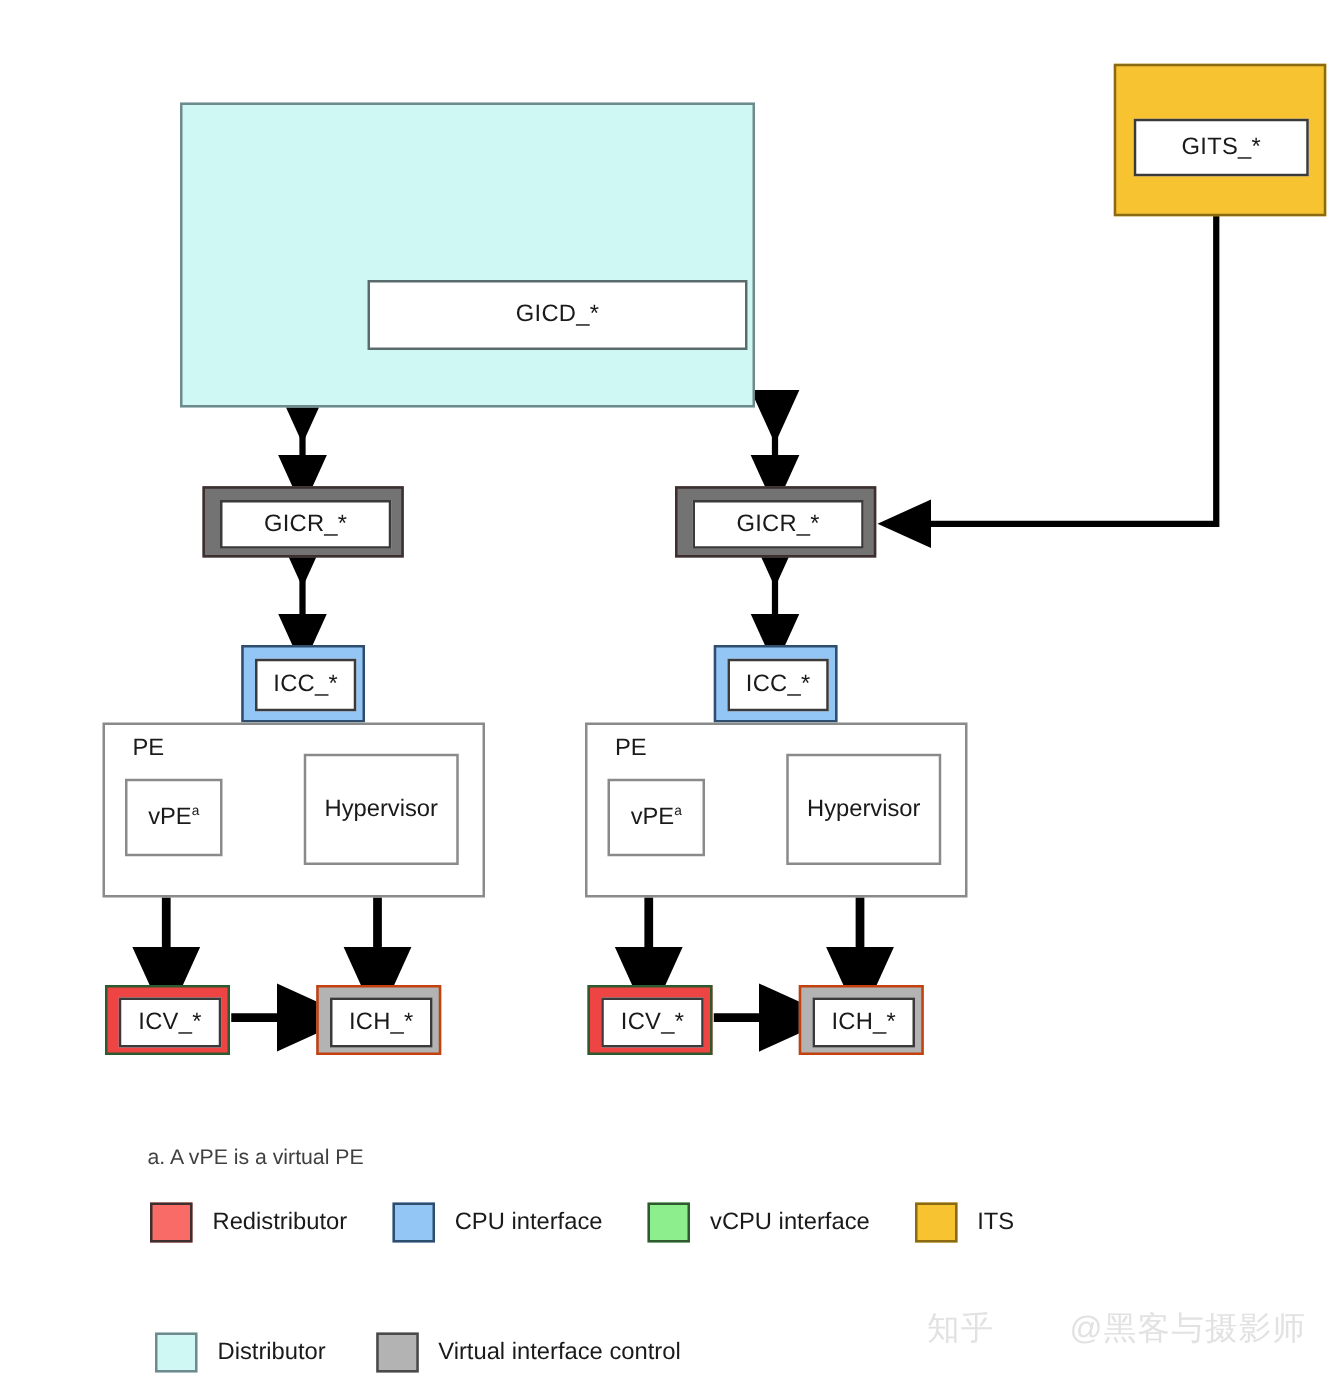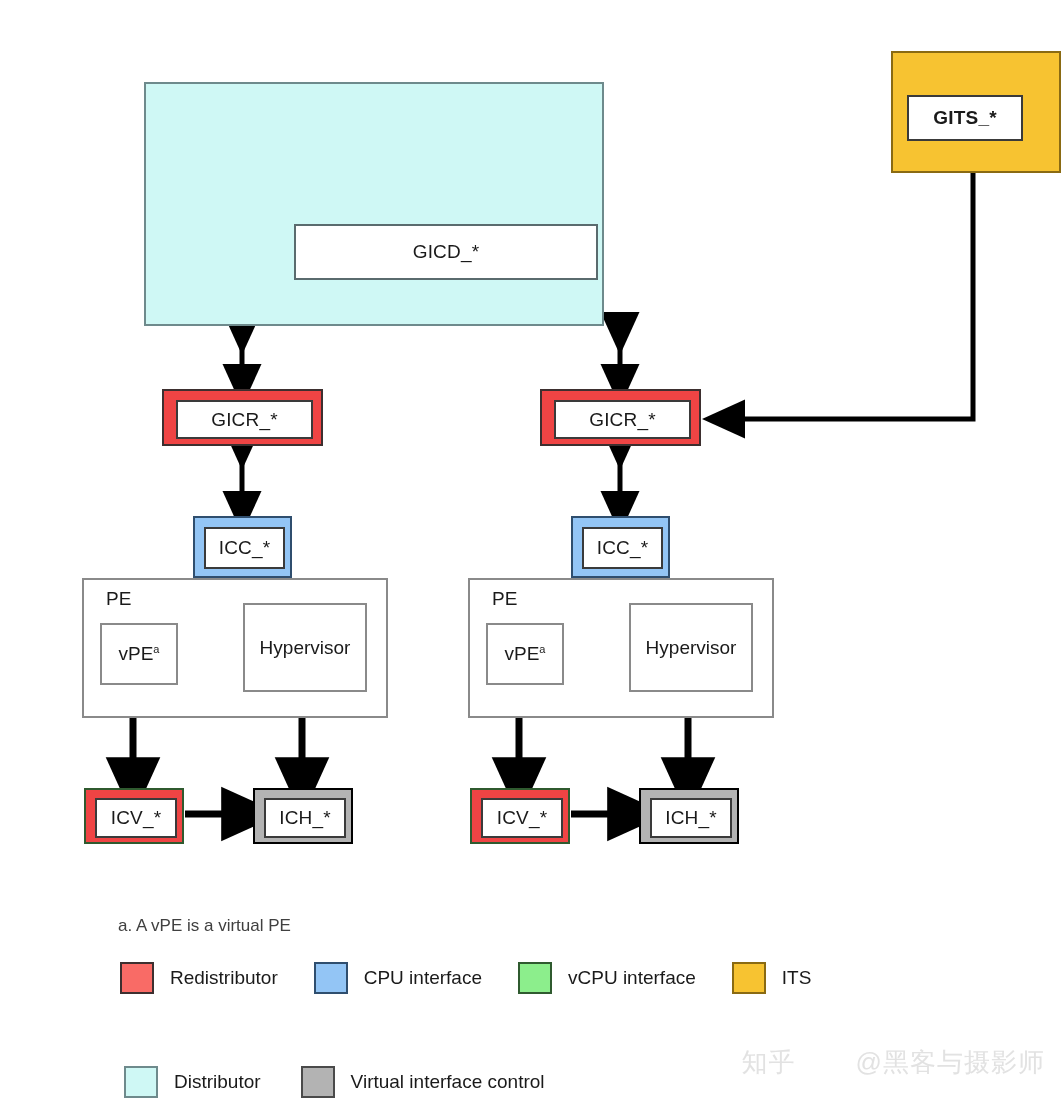--- a/index.html
+++ b/index.html
@@ -39,24 +39,24 @@
     display: flex;
     align-items: center;
     justify-content: center;
     color: #1a1a1a;
     font-size: 19px;
     letter-spacing: .2px;
     white-space: nowrap;
   }
 
   
-  .frame-red    { background: #ef4444; border: 2px solid #3d2f2f; }
+  .frame-red    { background: #737373; border: 2px solid #3d2f2f; }
   .frame-blue   { background: #93C5F5; border: 2px solid #2f4e6e; }
   .frame-green  { background: #ef4444; border: 2px solid #2f5a2f; }
-  .frame-gray   { background: #B3B3B3; border: 2px solid #000000; padding-left: 40px; }
+  .frame-gray   { background: #B3B3B3; border: 2px solid #c2410c; padding-left: 40px; }
   .frame-yellow { background: #F7C331; border: 2px solid #8a6a12; }
 
   .frame-red .regbox,
   .frame-blue .regbox,
   .frame-green .regbox,
   .frame-gray .regbox,
   .frame-yellow .regbox {
     border-color: #3a3a3a;
   }
 
@@ -189,21 +189,21 @@
     <line x1="571" y1="814" x2="638" y2="814" stroke="#000" stroke-width="7" marker-end="url(#ah)"></line>
   </svg>
 
   <div class="node distributor" style="left:144px; top:82px; width:460px; height:244px;">
     <div class="regbox" style="left:148px; top:140px; width:304px; height:56px;">
       <span>GICD_*</span>
     </div>
   </div>
 
   <div class="node frame-yellow" style="left:891px; top:51px; width:170px; height:122px;">
-    <div class="regbox" style="left:14px; top:42px; width:116px; height:46px;font-weight:bold;">
+    <div class="regbox" style="left:14px; top:42px; width:140px; height:46px;">
       <span>GITS_*</span>
     </div>
   </div>
 
   <div class="node frame-red" style="left:162px; top:389px; width:161px; height:57px;">
     <div class="regbox" style="left:12px; top:9px; width:137px; height:39px;">
       <span>GICR_*</span>
     </div>
   </div>
 

